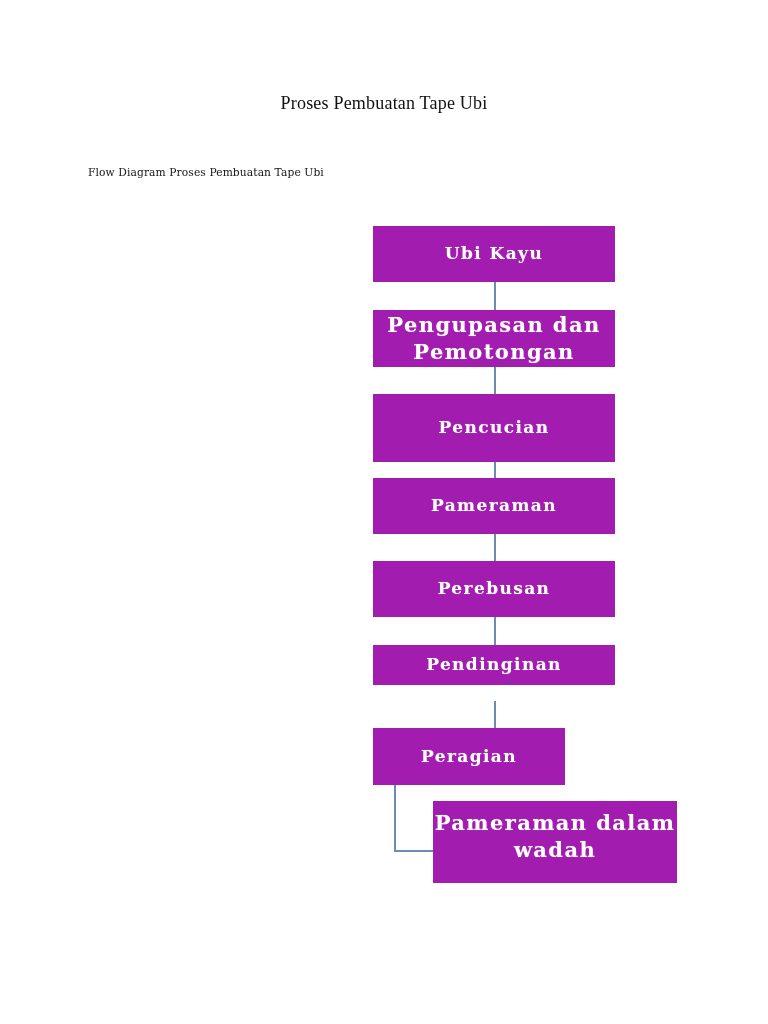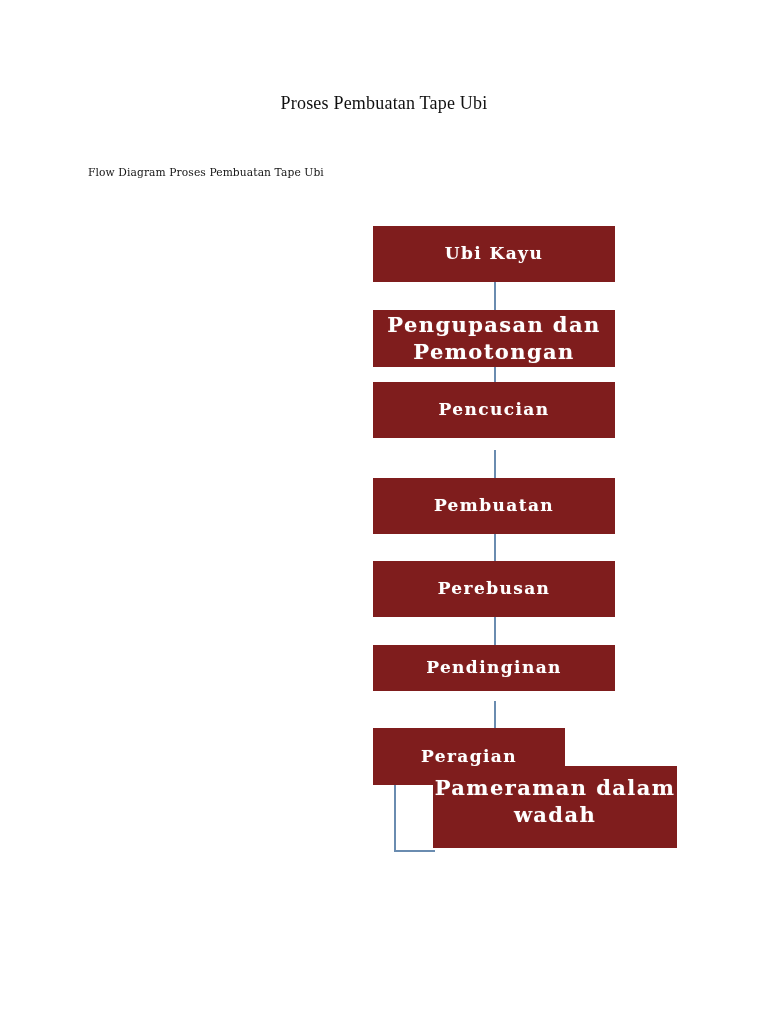--- a/index.html
+++ b/index.html
@@ -57,21 +57,21 @@
     position: absolute;
     left: 0;
     top: 0;
     width: 768px;
     height: 1024px;
   }
 
   .node {
     position: absolute;
     box-sizing: border-box;
-    background: #7f1d1d;
+    background: #a21caf;
     display: flex;
     align-items: center;
     justify-content: center;
     text-align: center;
   }
 
   .node .node-label {
     display: block;
     width: 100%;
     color: #ffffff;
@@ -128,39 +128,39 @@
 
     <div class="node" style="left:373px; top:226px; width:242px; height:56px;">
       <span class="node-label">Ubi Kayu</span>
     </div>
 
     <div class="node two-line" style="left:373px; top:310px; width:242px; height:57px;">
       <span class="node-label">Pengupasan dan
 Pemotongan</span>
     </div>
 
-    <div class="node" style="left:373px; top:382px; width:242px; height:56px;">
+    <div class="node" style="left:373px; top:394px; width:242px; height:68px;">
       <span class="node-label">Pencucian</span>
     </div>
 
     <div class="node" style="left:373px; top:478px; width:242px; height:56px;">
-      <span class="node-label">Pembuatan</span>
+      <span class="node-label">Pameraman</span>
     </div>
 
     <div class="node" style="left:373px; top:561px; width:242px; height:56px;">
       <span class="node-label">Perebusan</span>
     </div>
 
-    <div class="node" style="left:373px; top:645px; width:242px; height:46px;">
+    <div class="node" style="left:373px; top:645px; width:242px; height:40px;">
       <span class="node-label">Pendinginan</span>
     </div>
 
     <div class="node" style="left:373px; top:728px; width:192px; height:57px;">
       <span class="node-label">Peragian</span>
     </div>
 
-    <div class="node two-line tall" style="left:433px; top:766px; width:244px; height:82px;">
+    <div class="node two-line tall" style="left:433px; top:801px; width:244px; height:82px;">
       <span class="node-label">Pameraman dalam
 wadah</span>
     </div>
 
   </div>
 </div>
 
 </body></html>

